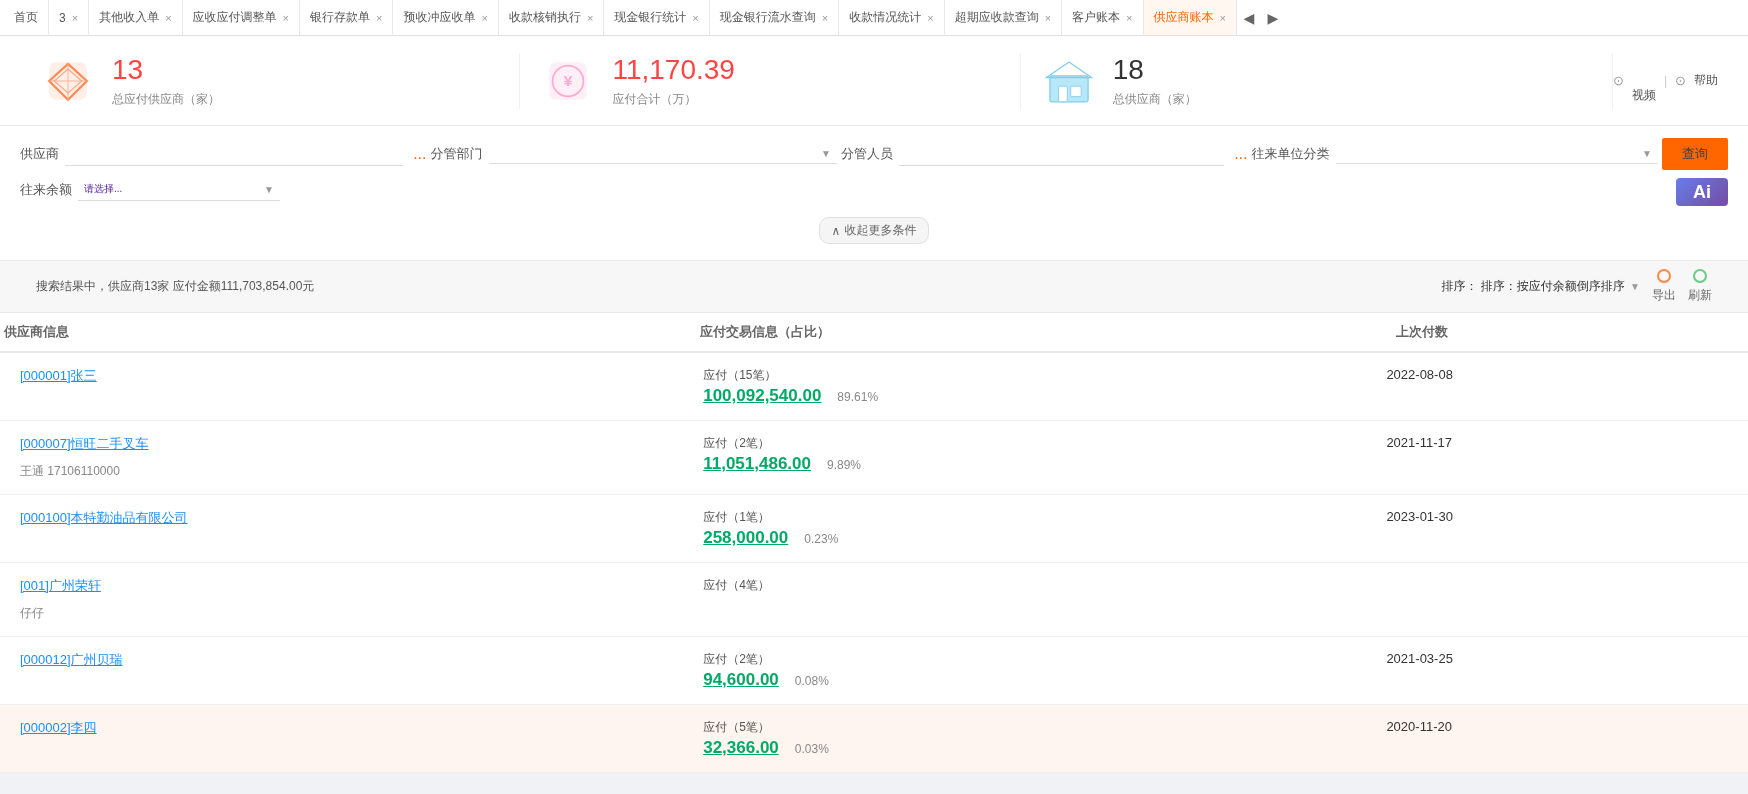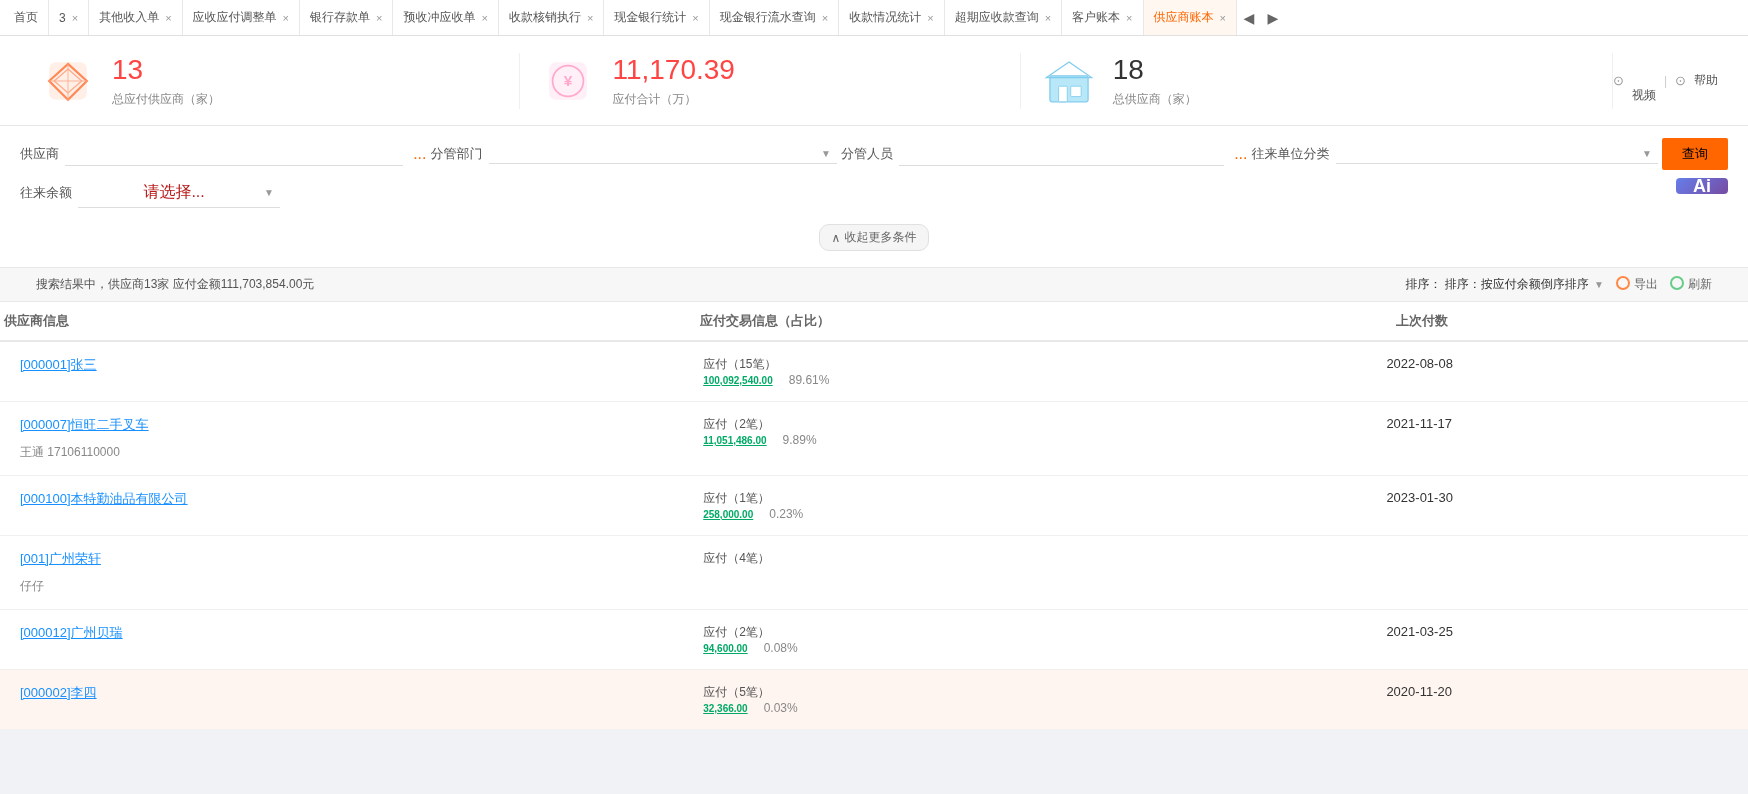--- a/index.html
+++ b/index.html
@@ -136,27 +136,27 @@
     .filter-select {
       flex: 1;
       display: flex;
       align-items: center;
       border-bottom: 1px solid #ddd;
       padding: 4px 6px;
       cursor: pointer;
       min-width: 80px;
       position: relative;
     }
-    .filter-select-text { flex: 1; color: #b91c1c; font-size: 16px; text-align: center; }
+    .filter-select-text { flex: 1; color: #4c1d95; font-size: 10px; }
     .filter-select-arrow { color: #999; font-size: 10px; }
     .filter-dots { color: #ff6600; font-size: 16px; cursor: pointer; margin-left: 4px; }
 
     .btn-query {
       background: #ff6600;
-      color: #000000;
+      color: #404040;
       border: none;
       padding: 7px 20px;
       font-size: 13px;
       cursor: pointer;
       border-radius: 2px;
       white-space: nowrap;
       flex-shrink: 0;
     }
     .collapse-btn {
       display: flex;
@@ -186,23 +186,25 @@
       color: #555;
     }
     .result-bar .right-actions {
       display: flex;
       align-items: center;
       gap: 12px;
     }
     .result-bar .sort-label { color: #333; }
     .action-btn {
       display: flex;
+      align-items: center;
       gap: 4px;
       cursor: pointer;
       color: #666;
+      flex-direction: column;
     }
 
     
     .data-table {
       background: #fff;
       width: 100%;
     }
     .table-header {
       display: grid;
       grid-template-columns: 2fr 2fr 1fr;
@@ -226,21 +228,21 @@
       cursor: pointer;
       font-size: 13px;
     }
     .supplier-sub {
       font-size: 12px;
       color: #888;
       margin-top: 10px;
     }
     .tx-label { font-size: 12px; color: #555; }
     .tx-amount {
-      font-size: 10px;
+      font-size: 17px;
       color: #00aa66;
       font-weight: bold;
       margin-top: 2px;
       text-decoration: underline;
       cursor: pointer;
     }
     .tx-percent { font-size: 12px; color: #888; margin-left: 16px; }
     .tx-row { display: flex; align-items: baseline; }
     .last-pay { font-size: 13px; color: #333; }
 
@@ -252,21 +254,21 @@
     
     .ai-badge {
       position: fixed;
       right: 20px;
       top: 178px;
       background: linear-gradient(135deg, #667eea, #764ba2);
       color: white;
       font-size: 18px;
       font-weight: bold;
       width: 52px;
-      height: 16px;
+      height: 28px;
       display: flex;
       align-items: center;
       justify-content: center;
       border-radius: 4px;
       cursor: pointer;
     }
 
     .icon-diamond {
       width: 48px;
       height: 48px;

